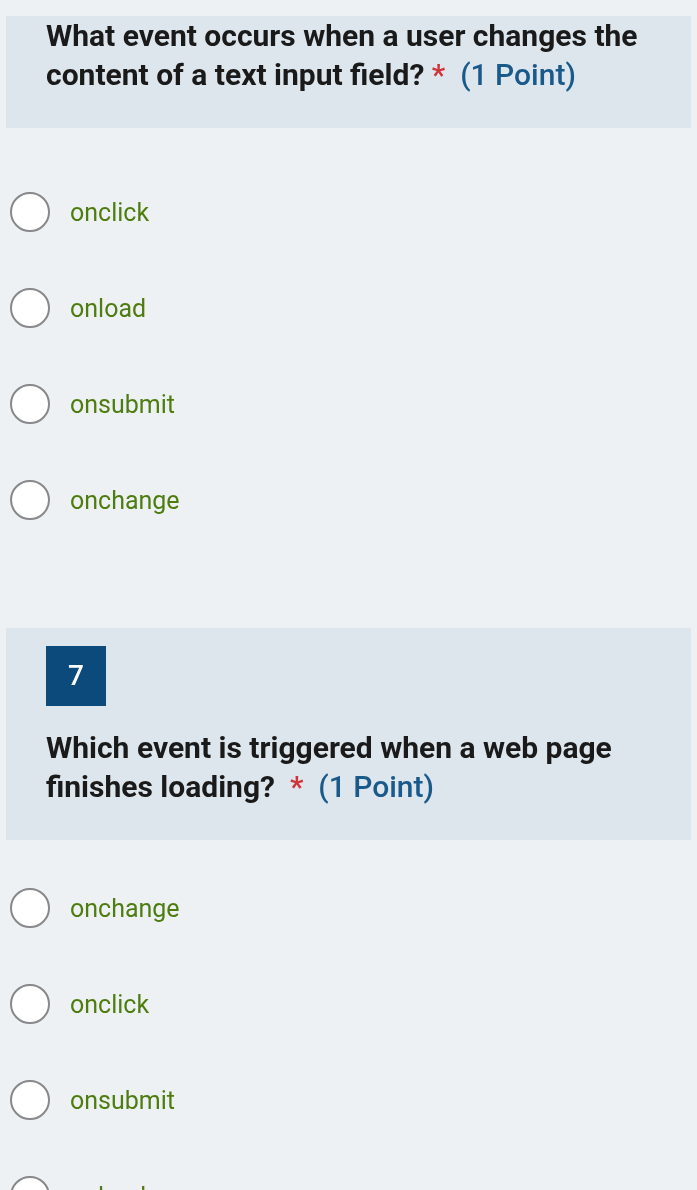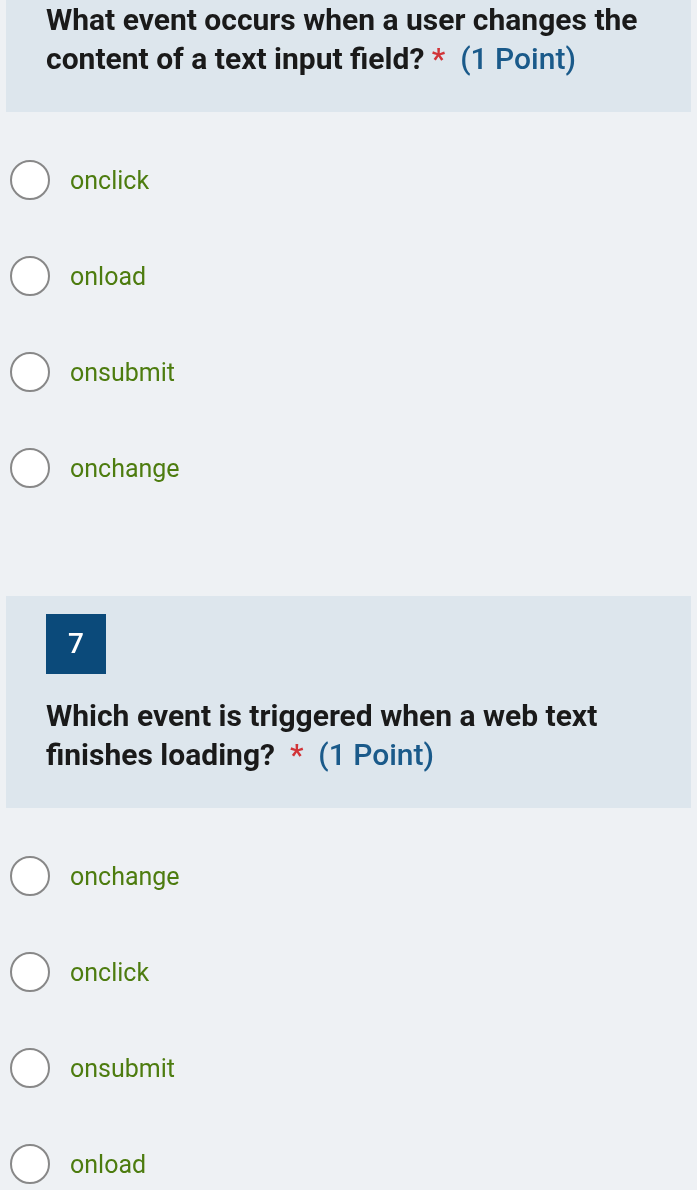--- a/index.html
+++ b/index.html
@@ -63,21 +63,21 @@
   .option-label {
     font-size: 25px;
     color: #4d7c0f;
   }
   .gap {
     height: 50px;
   }
   .partial-header {
     background: #dde6ed;
     padding: 0 40px 34px 40px;
-    margin: 0 6px;
+    margin: 16px 6px;
   }
 </style>
 </head>
 <body>
 
 <div class="question-block">
   <div class="partial-header">
     <div class="question-text">
       <span>What event occurs when a user changes the content of a text input field?</span>
       <span class="required">*</span>&nbsp;
@@ -103,21 +103,21 @@
     </div>
   </div>
 </div>
 
 <div class="gap"></div>
 
 <div class="question-block">
   <div class="question-header">
     <div class="number-badge">7</div>
     <div class="question-text">
-      <span>Which event is triggered when a web text finishes loading?</span>&nbsp;
+      <span>Which event is triggered when a web page finishes loading?</span>&nbsp;
       <span class="required">*</span>&nbsp;
       <span class="points">(1 Point)</span>
     </div>
   </div>
   <div class="options">
     <div class="option">
       <div class="radio"></div>
       <span class="option-label">onchange</span>
     </div>
     <div class="option">

